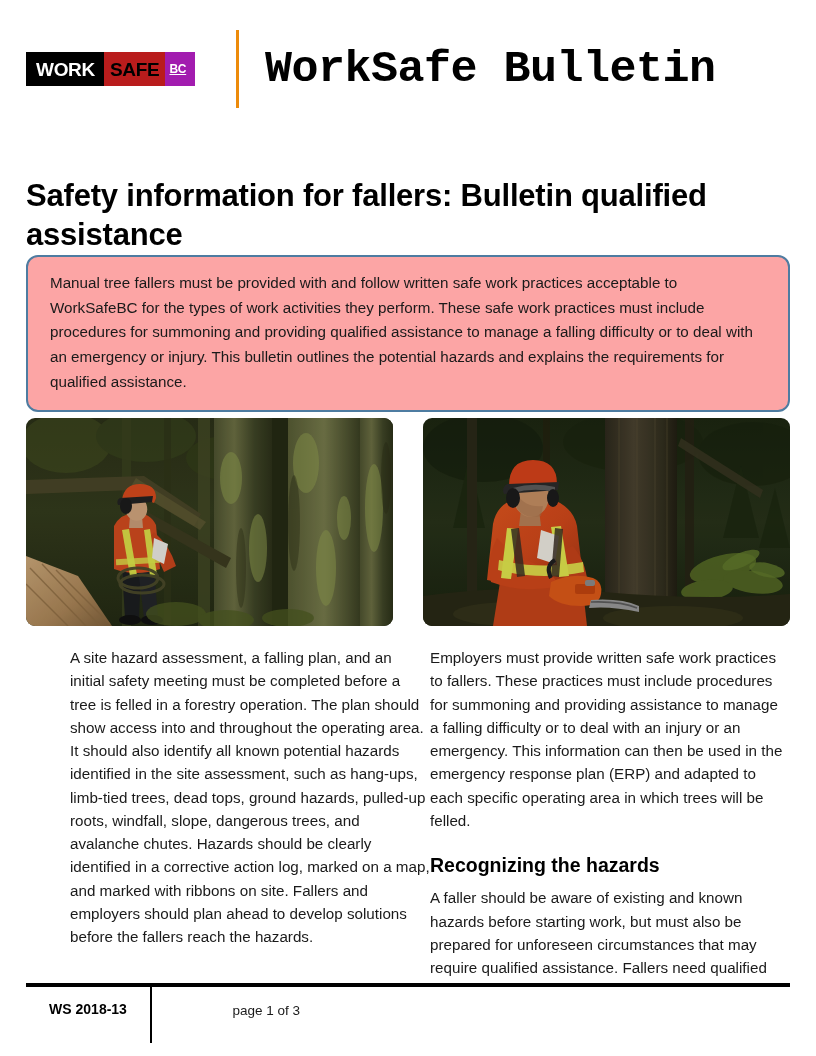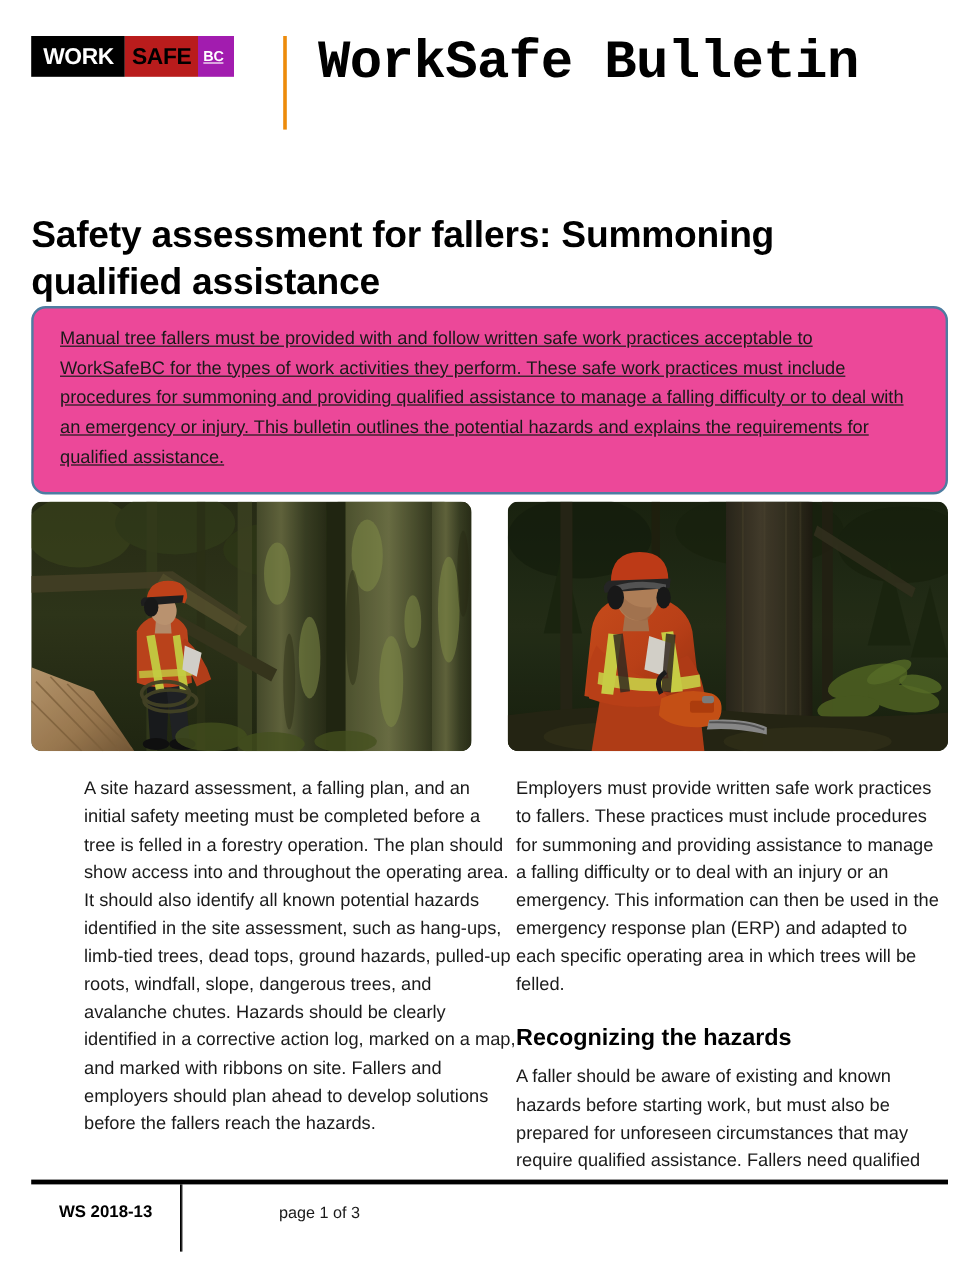--- a/index.html
+++ b/index.html
@@ -23,20 +23,21 @@
   }
 
   
   .header {
     position: absolute;
     left: 26px;
     top: 30px;
     width: 764px;
     height: 78px;
     display: flex;
+    align-items: center;
   }
   .logo {
     display: flex;
     align-items: stretch;
     height: 34px;
     width: 181px;
     flex: 0 0 auto;
     font-family: "Liberation Sans", sans-serif;
   }
   .logo-work {
@@ -109,22 +110,21 @@
   
   .callout {
     position: absolute;
     left: 26px;
     top: 255px;
     width: 764px;
     box-sizing: border-box;
     border: 2px solid #4E7CA1;
     border-radius: 12px;
     padding: 14px 22px 16px 22px;
-    background: #ec4899;
-    text-decoration: underline;
+    background: #fca5a5;
   }
   .callout p {
     margin: 0;
     font-size: 15.2px;
     line-height: 1.62;
     color: #1a1a1a;
   }
 
   
   .photos {
@@ -231,21 +231,21 @@
   <div class="header">
     <div class="logo">
       <span class="logo-work">WORK</span>
       <span class="logo-safe">SAFE</span>
       <span class="logo-bc">BC</span>
     </div>
     <div class="header-divider"></div>
     <div class="header-title">WorkSafe Bulletin</div>
   </div>
 
-  <h1 class="page-title">Safety assessment for fallers: Summoning qualified assistance</h1>
+  <h1 class="page-title">Safety information for fallers: Bulletin qualified assistance</h1>
 
   <div class="callout">
     <p>Manual tree fallers must be provided with and follow written safe work practices acceptable to WorkSafeBC for the types of work activities they perform. These safe work practices must include procedures for summoning and providing qualified assistance to manage a falling difficulty or to deal with an emergency or injury. This bulletin outlines the potential hazards and explains the requirements for qualified assistance.</p>
   </div>
 
   <div class="photos">
 
     <div class="photo">
       <svg viewBox="0 0 367 208" preserveAspectRatio="xMidYMid slice">
         <defs>

